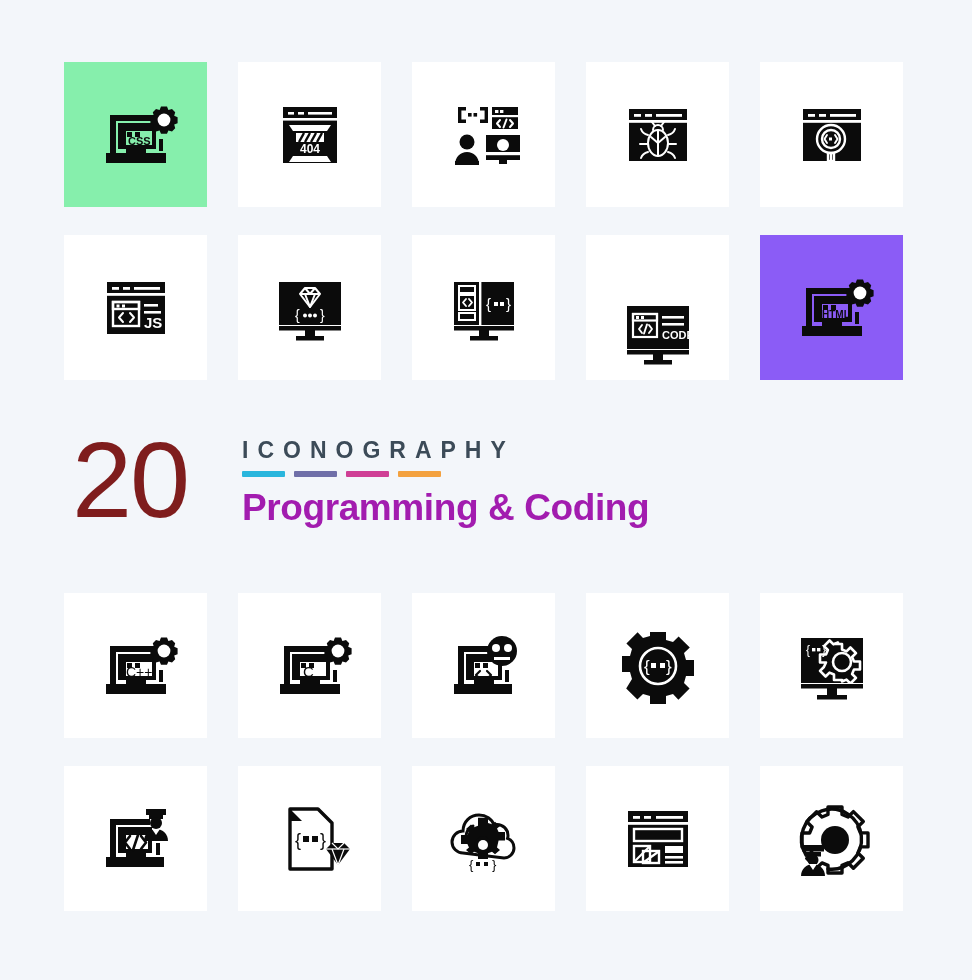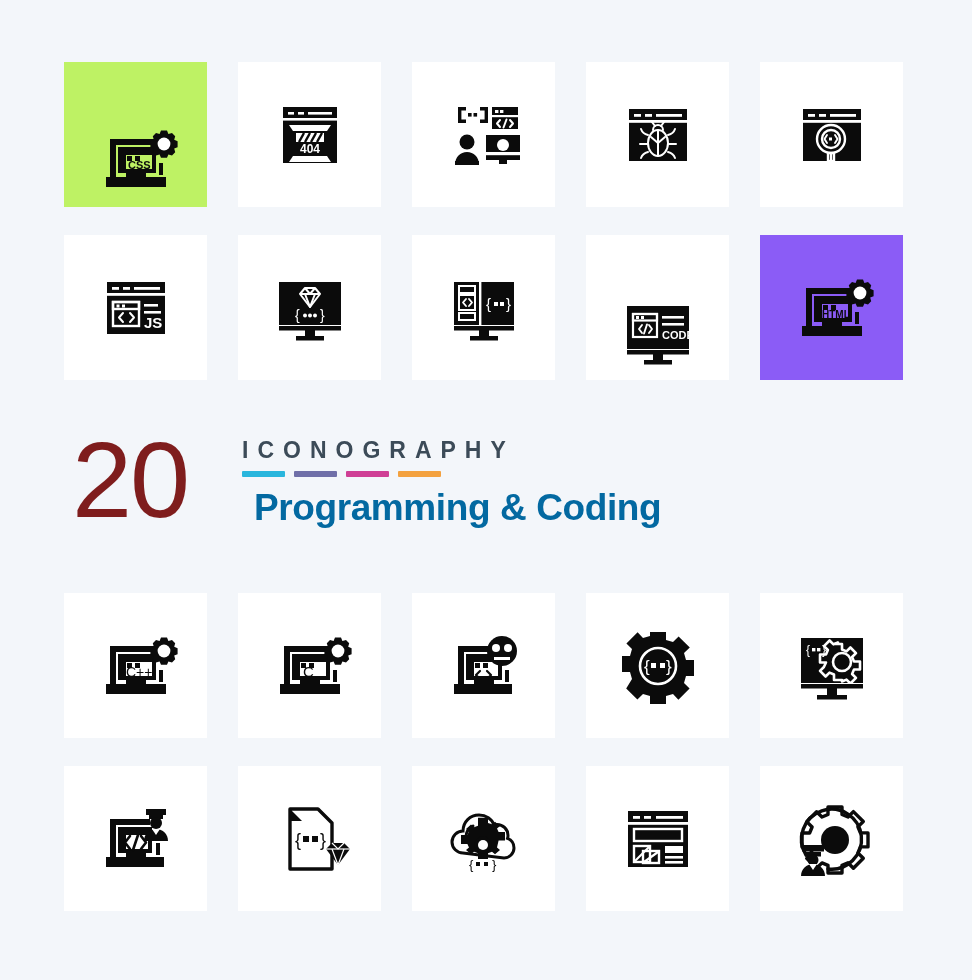--- a/index.html
+++ b/index.html
@@ -81,35 +81,34 @@
     margin-bottom: 10px;
   }
   .banner-bars .bar {
     width: 43px;
     height: 6px;
     border-radius: 1px;
   }
   .banner-title {
     font-size: 37px;
     font-weight: bold;
-    color: #0369a1;
+    color: #a21caf;
     letter-spacing: -0.4px;
     line-height: 1.15;
     white-space: nowrap;
-    margin-left: 12px;
   }
 </style>
 </head>
 <body>
 
 <div class="page" style="background: rgb(243, 246, 250);">
 
   <div class="grid grid-top">
 
-    <div class="icon-card" style="background: #bef264; align-items: flex-end;">
+    <div class="icon-card" style="background: #86efac;">
       <svg width="96" height="96" viewBox="0 0 96 96">
         <path d="M22 28h44v6H28v32h-6z" fill="#0b0b0b"></path>
         <path d="M30 36h40v4H34v22h-4z" fill="#0b0b0b"></path>
         <rect x="34" y="40" width="34" height="4" fill="#0b0b0b"></rect>
         <rect x="34" y="40" width="4" height="22" fill="#0b0b0b"></rect>
         <rect x="34" y="58" width="34" height="4" fill="#0b0b0b"></rect>
         <rect x="64" y="44" width="4" height="18" fill="#0b0b0b"></rect>
         <rect x="39" y="45" width="5" height="5" fill="#0b0b0b"></rect>
         <rect x="47" y="45" width="5" height="5" fill="#0b0b0b"></rect>
         <text x="40" y="58" font-family="'Liberation Sans',sans-serif" font-size="11" font-weight="bold" fill="#0b0b0b">CSS</text>

